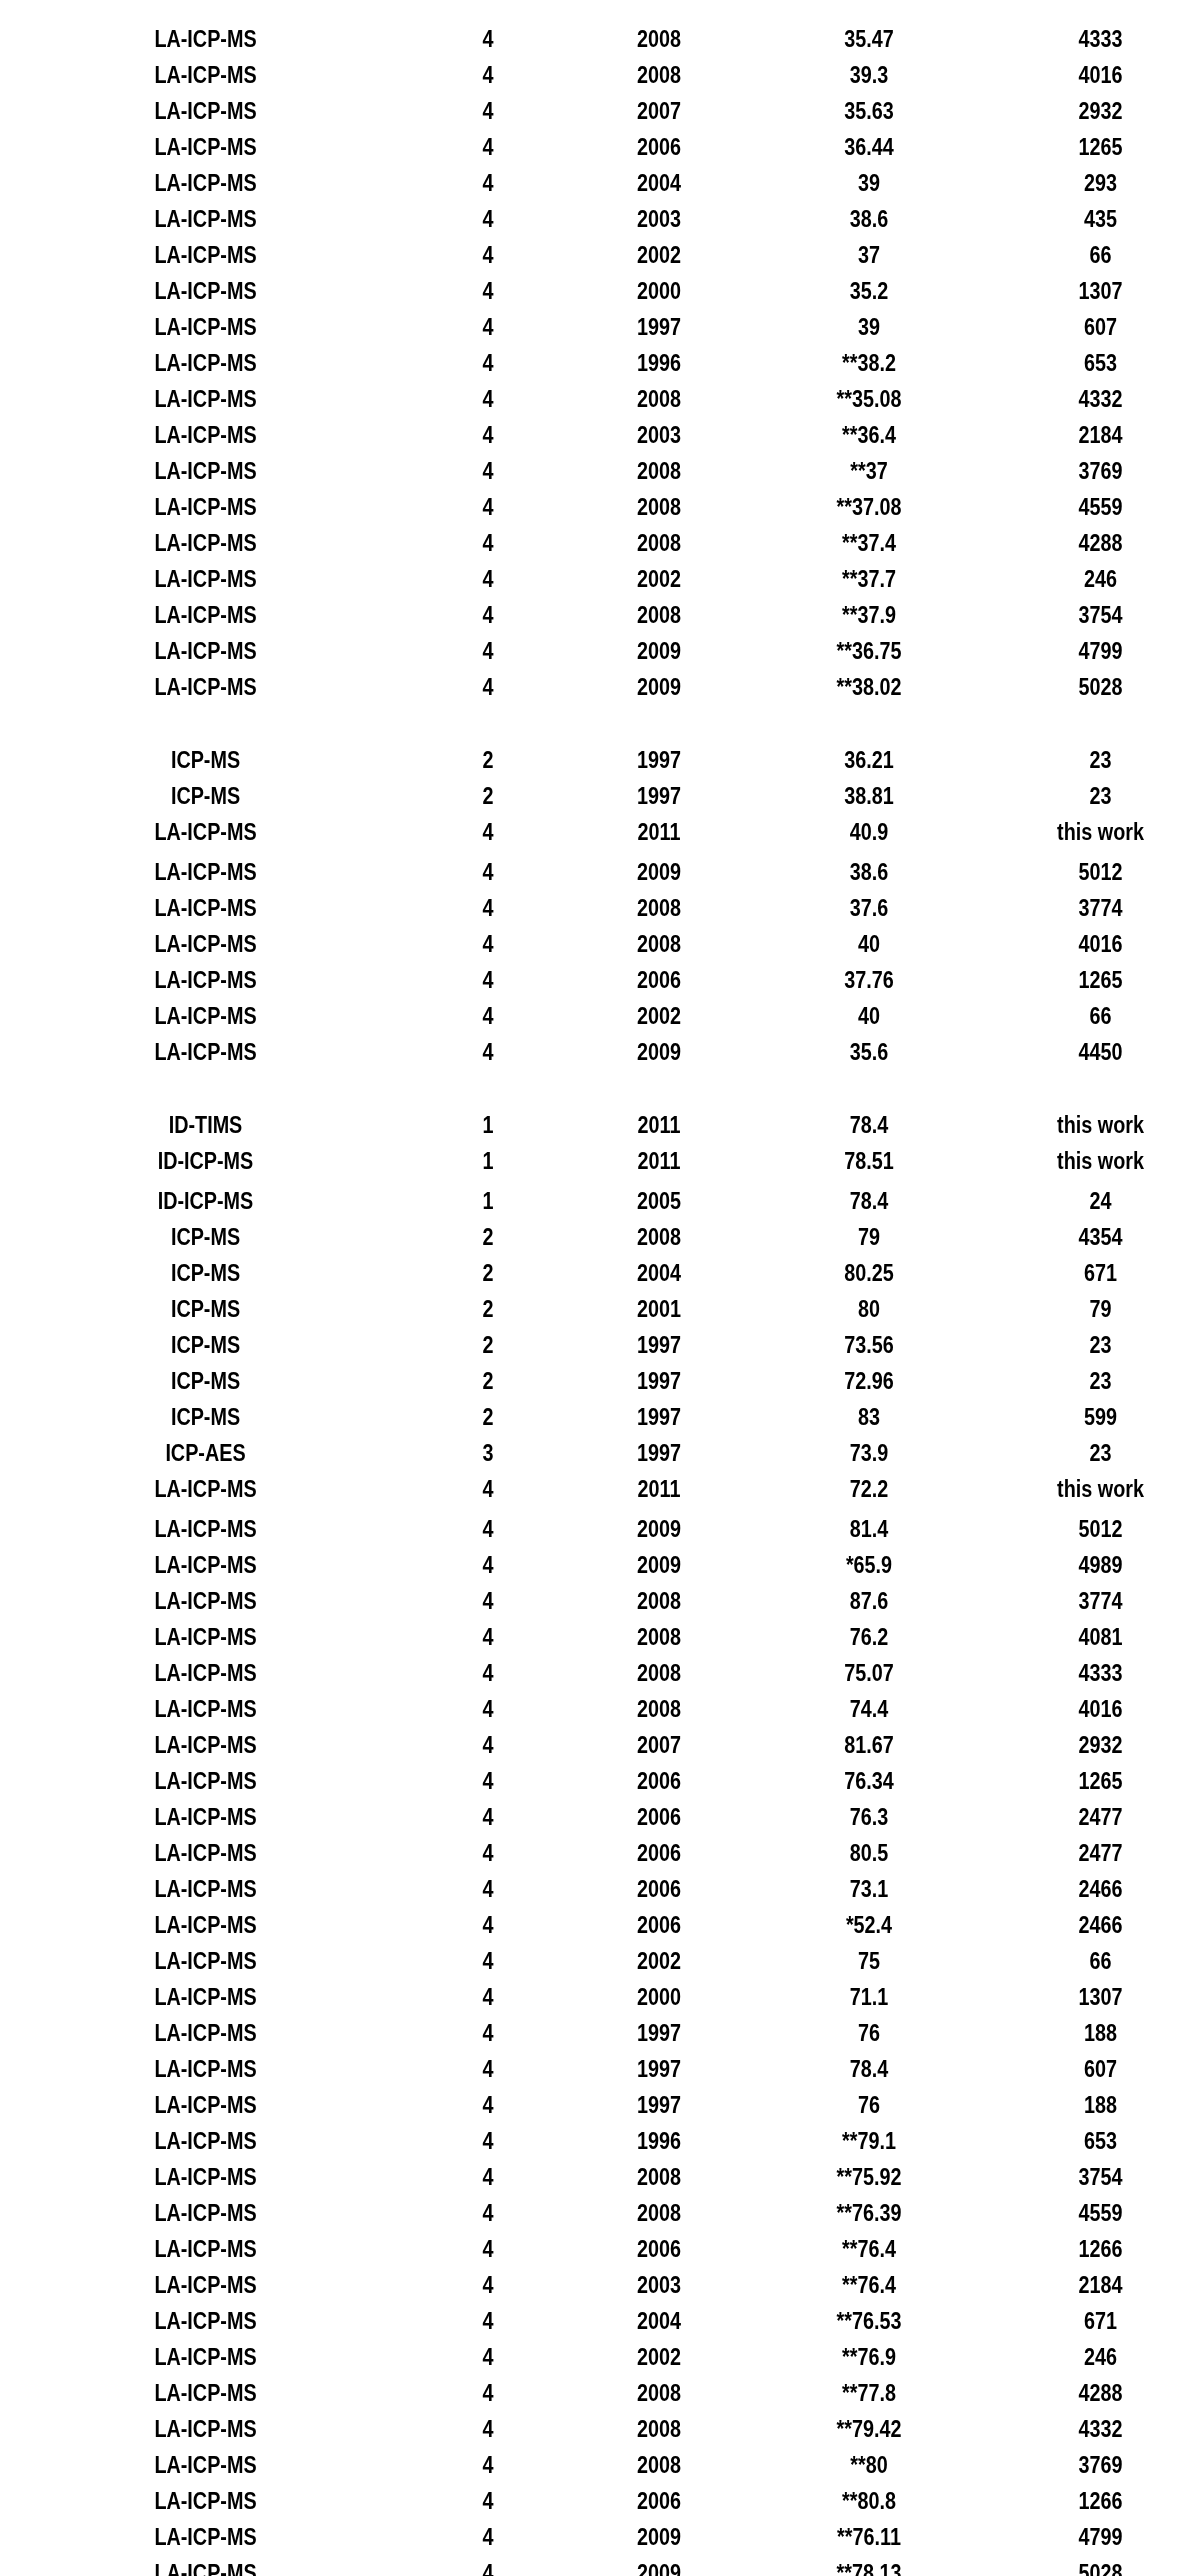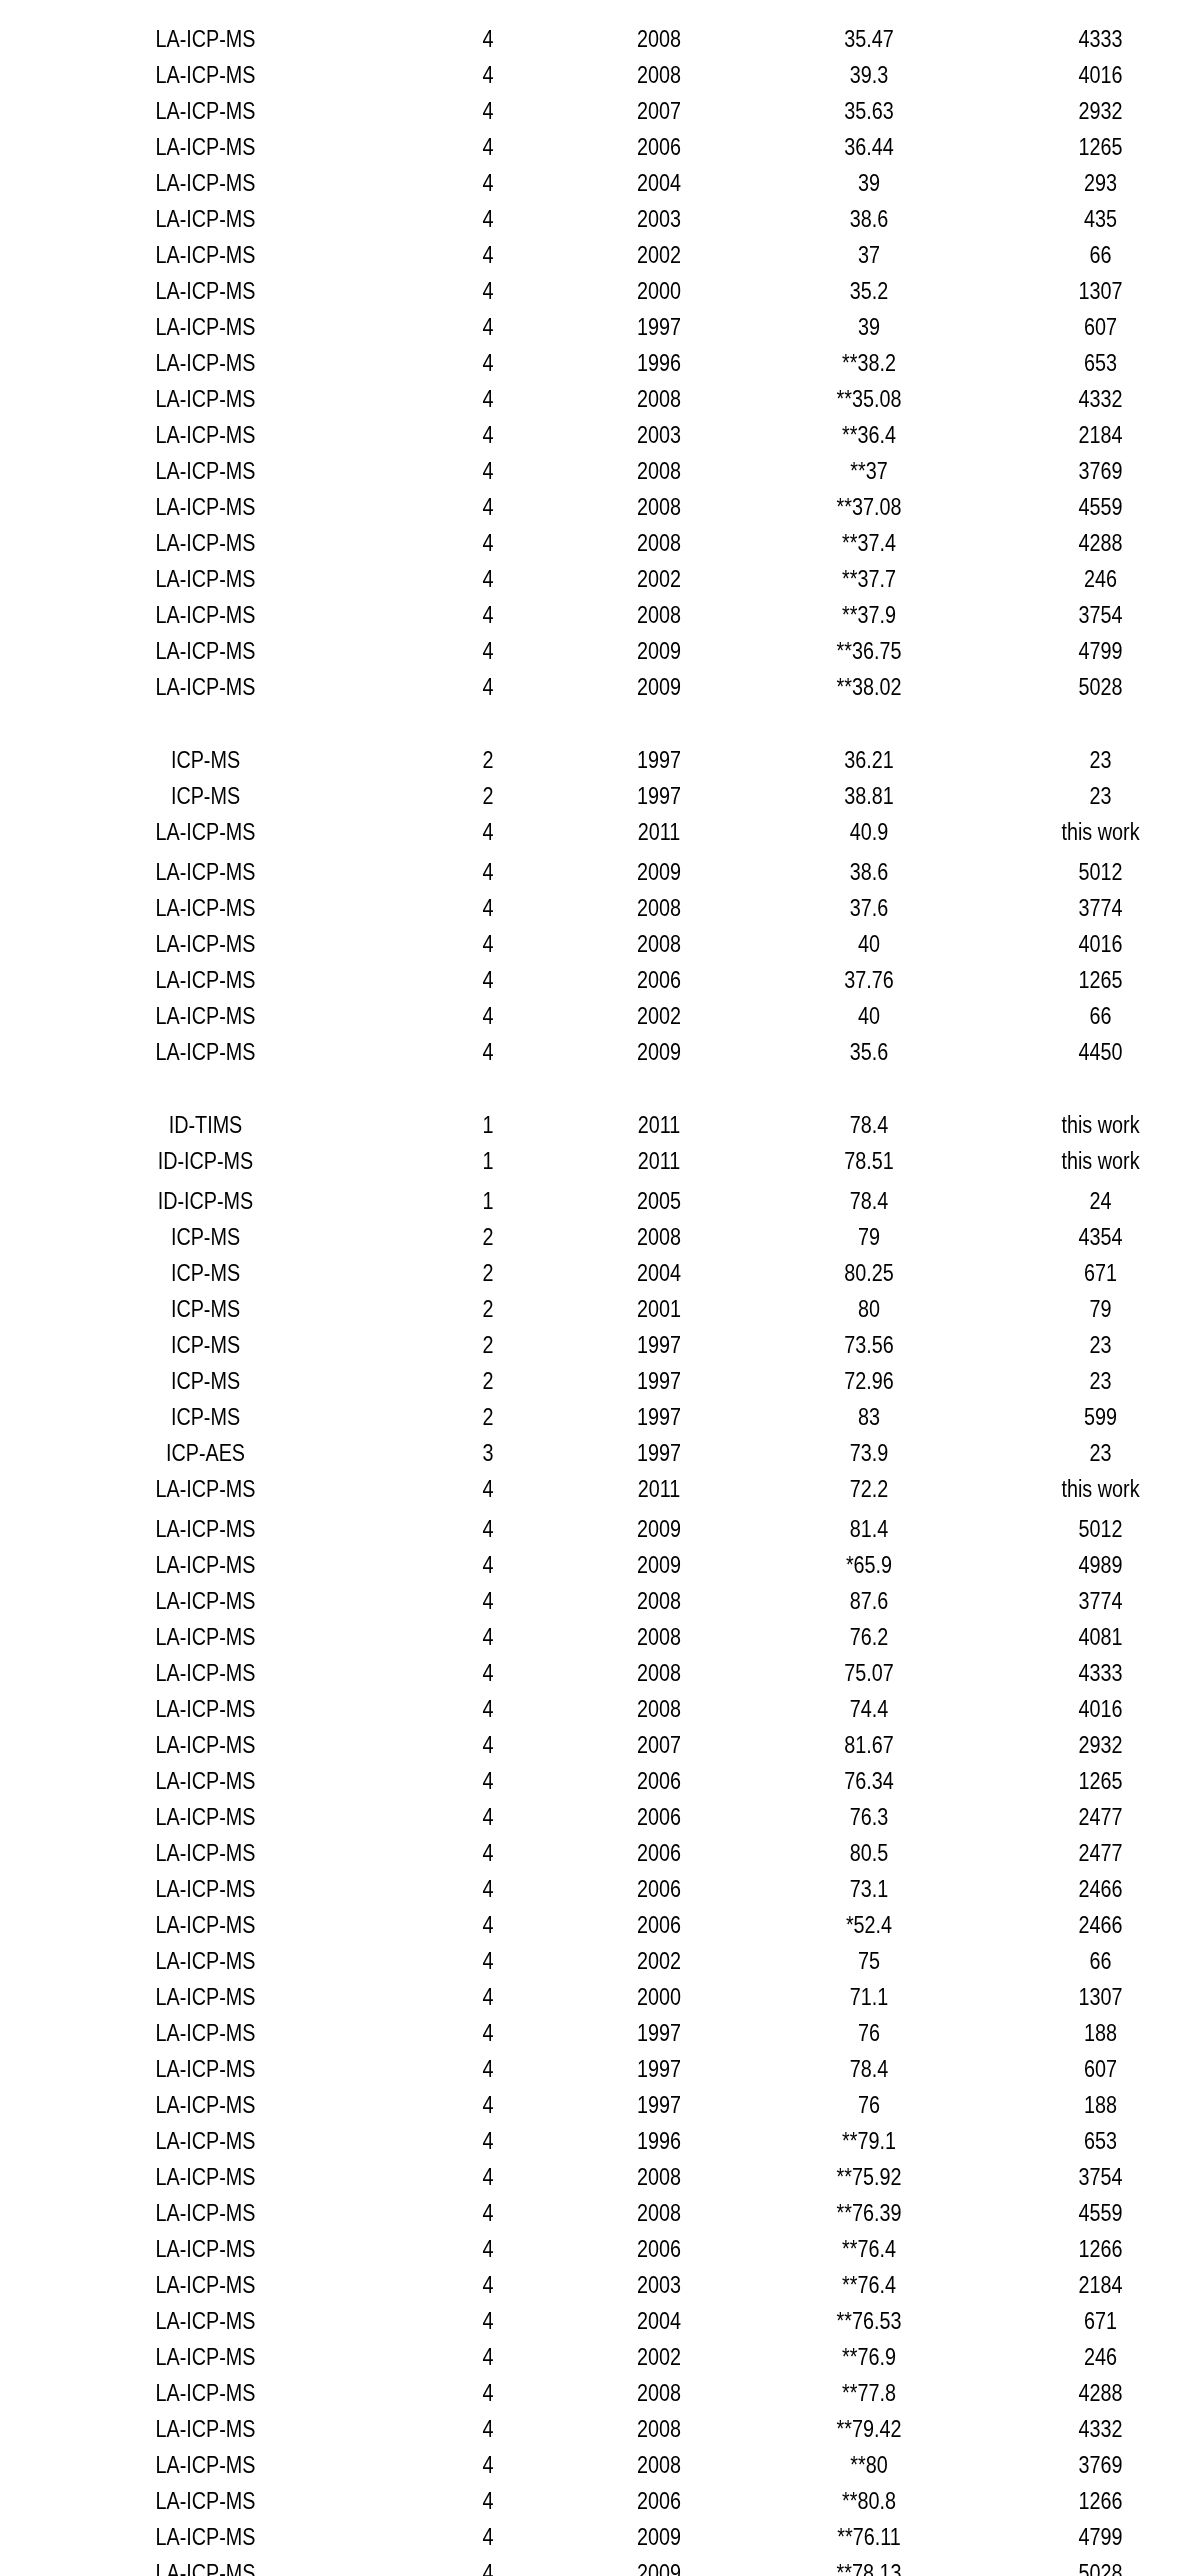--- a/index.html
+++ b/index.html
@@ -2,21 +2,21 @@
 <html style="font-size:13.7px"><head>
 <meta charset="utf-8">
 <style>
   html, body { margin: 0; padding: 0; background: #ffffff; }
   body {
     width: 1184px; height: 2576px; overflow: hidden; position: relative;
     font-family: "Liberation Sans", "DejaVu Sans", sans-serif;
     color: #000000;
   }
   .table { position: absolute; left: 0; top: 0; width: 1184px; }
-  .group { position: relative; }
+  .group { position: relative; font-weight: bold; }
   .row {
     position: relative; height: 36px; display: block;
     font-size: 23px; line-height: 36px;
   }
   .row.tall { height: 40px; line-height: 36px; }
   .cell { position: absolute; top: 0; text-align: center; white-space: nowrap; transform: scaleX(0.86); }
   .c-method { left: 120px; width: 171px; }
   .c-n      { left: 445px; width: 86px; }
   .c-year   { left: 599px; width: 120px; }
   .c-value  { left: 796px; width: 146px; }

